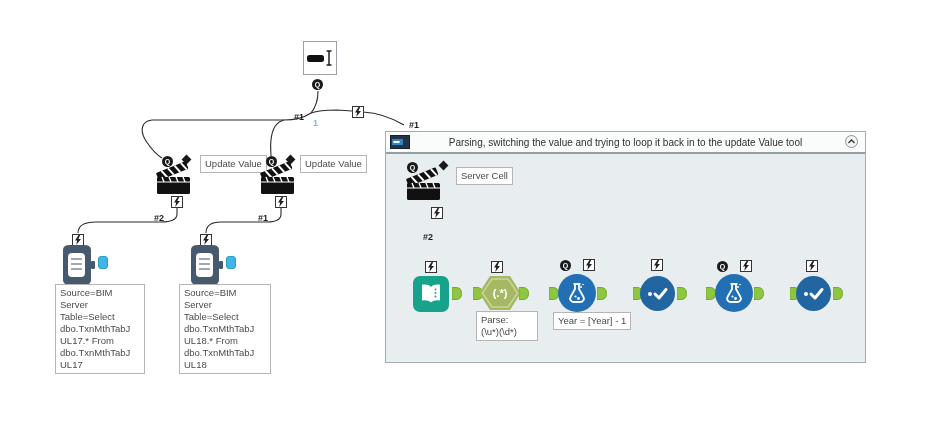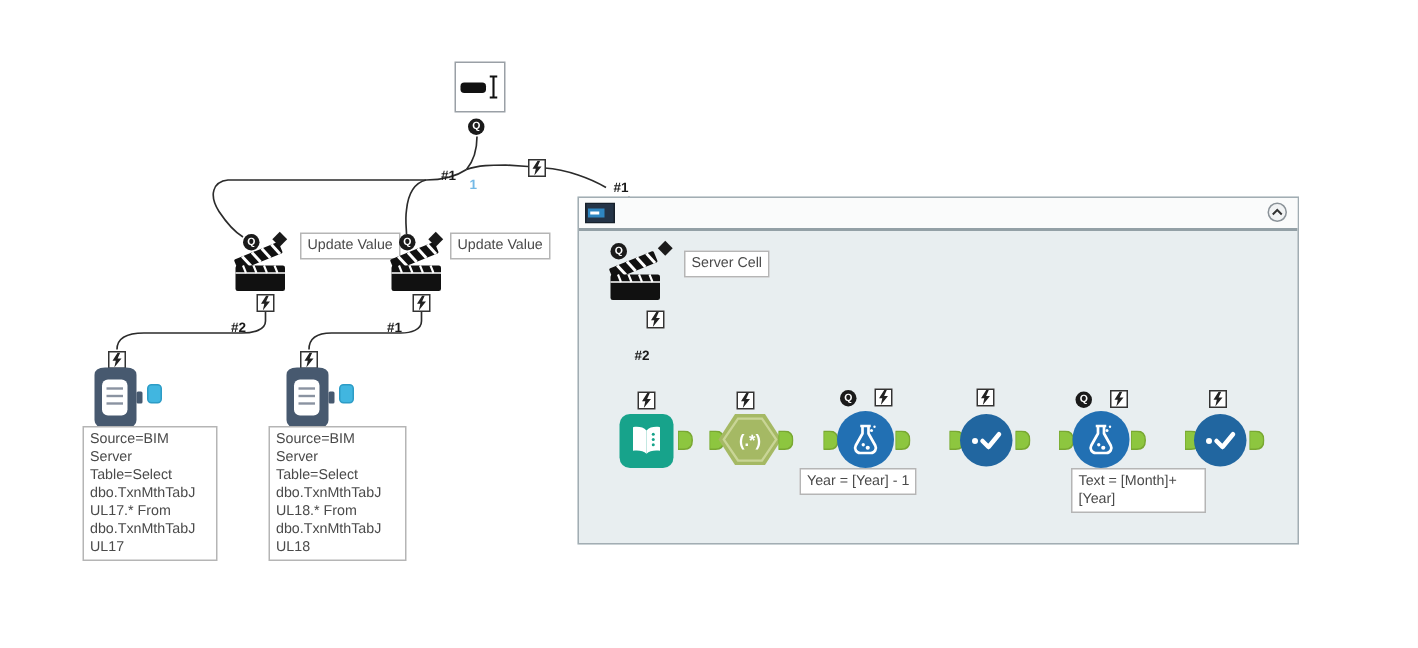--- a/index.html
+++ b/index.html
@@ -63,20 +63,21 @@
 
   <div id="tool-container">
     <div id="container-header">
       <span class="abs" style="left:4px;top:3px">
         <svg width="20" height="14" viewBox="0 0 20 14">
             <rect x="0.5" y="0.5" width="19" height="13" fill="#243447" stroke="#16202b"></rect>
             <rect x="2" y="4" width="11" height="6" fill="#2e86c1"></rect>
             <rect x="3.5" y="6" width="6" height="2" fill="#fff"></rect>
           </svg>
       </span>
+      <span id="container-title">Parsing, switching the value and trying to loop it back in to the update Value tool</span>
       <span id="collapse-btn">
         <svg width="9" height="7" viewBox="0 0 9 7">
             <path d="M1.5,5 L4.5,2 L7.5,5" fill="none" stroke="#333" stroke-width="1.3"></path>
           </svg>
       </span>
     </div>
   </div>
 
   <div class="interface-box">
     <svg width="30" height="28" viewBox="0 0 30 28">
@@ -279,20 +280,22 @@
       <polygon points="12,1 32,1 43,18 32,35 12,35 1,18" fill="#a5b964"></polygon>
       <polygon points="14,4 30,4 39.5,18 30,32 14,32 4.5,18" fill="none" stroke="#c9d596" stroke-width="1.5"></polygon>
       <text x="22" y="22" text-anchor="middle" font-family="Liberation Sans,sans-serif" font-size="11" font-weight="bold" fill="#fff">(.*)</text>
     </svg>
   </div>
   <div class="garrow" style="left:519px;top:287px">
     <svg width="10" height="13" viewBox="0 0 10 13">
         <path d="M0,0.5 H4 Q9.5,0.5 9.5,6.5 Q9.5,12.5 4,12.5 H0 Z" fill="#8dc63f" stroke="#79a832"></path>
       </svg>
   </div>
+  <div class="ann" style="left:476px;top:311px;width:52px">Parse:
+(\u*)(\d*)</div>
 
   <div class="qc" style="left:560px;top:260px">Q</div>
   <div class="bolt" style="left:583px;top:259px">
     <svg width="8" height="10" viewBox="0 0 8 10">
         <polygon points="4.5,0 1,5.5 3.2,5.5 2.2,10 7,4 4.4,4 6.2,0" fill="#222"></polygon>
       </svg>
   </div>
   <div class="garrow" style="left:549px;top:287px">
     <svg width="10" height="13" viewBox="0 0 10 13">
         <path d="M0,0.5 H4 Q9.5,0.5 9.5,6.5 Q9.5,12.5 4,12.5 H0 Z" fill="#8dc63f" stroke="#79a832"></path>
@@ -306,21 +309,21 @@
         <circle cx="13.5" cy="17.5" r="1.4" fill="#fff"></circle>
         <circle cx="16" cy="6" r="1" fill="#fff"></circle>
         <circle cx="18" cy="3.5" r="0.8" fill="#fff"></circle>
     </svg>
   </div>
   <div class="garrow" style="left:597px;top:287px">
     <svg width="10" height="13" viewBox="0 0 10 13">
         <path d="M0,0.5 H4 Q9.5,0.5 9.5,6.5 Q9.5,12.5 4,12.5 H0 Z" fill="#8dc63f" stroke="#79a832"></path>
       </svg>
   </div>
-  <div class="ann" style="left:533px;top:312px;white-space:nowrap">Year = [Year] - 1</div>
+  <div class="ann" style="left:553px;top:312px;white-space:nowrap">Year = [Year] - 1</div>
 
   <div class="bolt" style="left:651px;top:259px">
     <svg width="8" height="10" viewBox="0 0 8 10">
         <polygon points="4.5,0 1,5.5 3.2,5.5 2.2,10 7,4 4.4,4 6.2,0" fill="#222"></polygon>
       </svg>
   </div>
   <div class="garrow" style="left:633px;top:287px">
     <svg width="10" height="13" viewBox="0 0 10 13">
         <path d="M0,0.5 H4 Q9.5,0.5 9.5,6.5 Q9.5,12.5 4,12.5 H0 Z" fill="#8dc63f" stroke="#79a832"></path>
       </svg>
@@ -356,22 +359,20 @@
         <circle cx="13.5" cy="17.5" r="1.4" fill="#fff"></circle>
         <circle cx="16" cy="6" r="1" fill="#fff"></circle>
         <circle cx="18" cy="3.5" r="0.8" fill="#fff"></circle>
     </svg>
   </div>
   <div class="garrow" style="left:754px;top:287px">
     <svg width="10" height="13" viewBox="0 0 10 13">
         <path d="M0,0.5 H4 Q9.5,0.5 9.5,6.5 Q9.5,12.5 4,12.5 H0 Z" fill="#8dc63f" stroke="#79a832"></path>
       </svg>
   </div>
-  <div class="ann" style="left:714px;top:312px;width:80px">Text = [Month]+
-[Year]</div>
 
   <div class="bolt" style="left:806px;top:260px">
     <svg width="8" height="10" viewBox="0 0 8 10">
         <polygon points="4.5,0 1,5.5 3.2,5.5 2.2,10 7,4 4.4,4 6.2,0" fill="#222"></polygon>
       </svg>
   </div>
   <div class="garrow" style="left:790px;top:287px">
     <svg width="10" height="13" viewBox="0 0 10 13">
         <path d="M0,0.5 H4 Q9.5,0.5 9.5,6.5 Q9.5,12.5 4,12.5 H0 Z" fill="#8dc63f" stroke="#79a832"></path>
       </svg>

